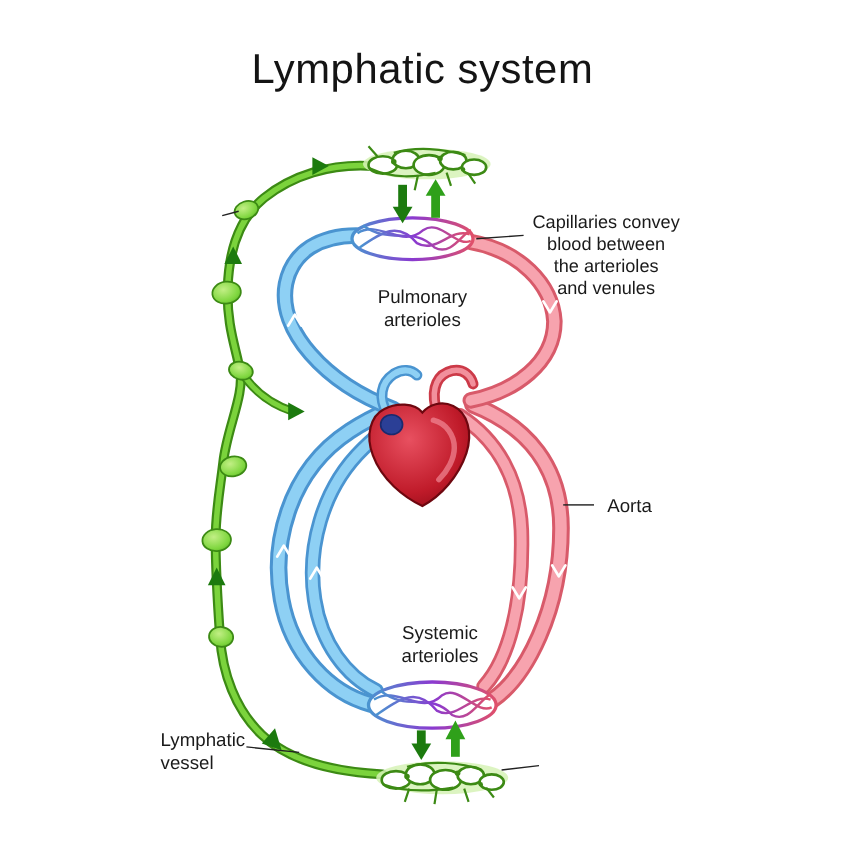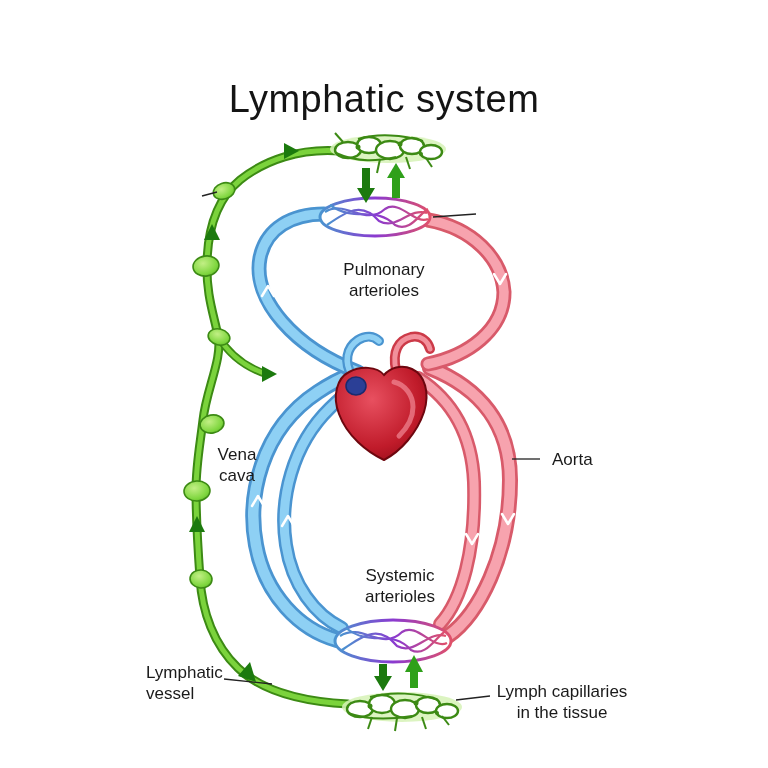--- a/index.html
+++ b/index.html
@@ -1,20 +1,20 @@
 <!DOCTYPE html>
 <html><head>
 <meta charset="utf-8">
 <style>
   html,body{margin:0;padding:0;background:#ffffff;}
   body{font-family:"Liberation Sans", sans-serif;}
   .stage{position:relative;width:768px;height:768px;background:#ffffff;overflow:hidden;}
   .art{position:absolute;left:0;top:0;width:768px;height:768px;}
   .title{position:absolute;left:0;top:42px;width:768px;text-align:center;
-         font-size:38px;font-weight:400;color:#141414;letter-spacing:.5px;margin-top:36px;}
+         font-size:38px;font-weight:400;color:#141414;letter-spacing:.5px;}
   .label{position:absolute;font-size:17px;line-height:1.22;color:#1a1a1a;white-space:pre-line;}
   .lbl-lymph-node{left:140px;top:179px;width:66px;text-align:left;}
   .lbl-capillaries{left:476px;top:192px;width:150px;text-align:center;font-size:16.5px;}
   .lbl-pulmonary{left:324px;top:260px;width:120px;text-align:center;}
   .lbl-vena-cava{left:206px;top:445px;width:62px;text-align:center;}
   .lbl-aorta{left:552px;top:450px;width:70px;text-align:left;}
   .lbl-systemic{left:340px;top:566px;width:120px;text-align:center;}
   .lbl-lymphatic-vessel{left:146px;top:663px;width:96px;text-align:left;}
   .lbl-lymph-capillaries{left:492px;top:682px;width:140px;text-align:center;}
 </style>
@@ -192,25 +192,25 @@
       <line x1="202" y1="196" x2="217" y2="192"></line>
       <line x1="476" y1="214" x2="433" y2="217"></line>
       <line x1="540" y1="459" x2="512" y2="459"></line>
       <line x1="224" y1="679" x2="272" y2="684"></line>
       <line x1="490" y1="696" x2="456" y2="700"></line>
     </g>
   </svg>
 
   <div class="title">Lymphatic system</div>
 
+  <div class="label lbl-capillaries">Capillaries convey
+blood between
+the arterioles
+and venules</div>
   <div class="label lbl-pulmonary">Pulmonary
 arterioles</div>
-  <div class="label lbl-vena-cava">Vena
-cava</div>
   <div class="label lbl-aorta">Aorta</div>
   <div class="label lbl-systemic">Systemic
 arterioles</div>
   <div class="label lbl-lymphatic-vessel">Lymphatic
 vessel</div>
-  <div class="label lbl-lymph-capillaries">Lymph capillaries
-in the tissue</div>
 
 </div>
 
 </body></html>

